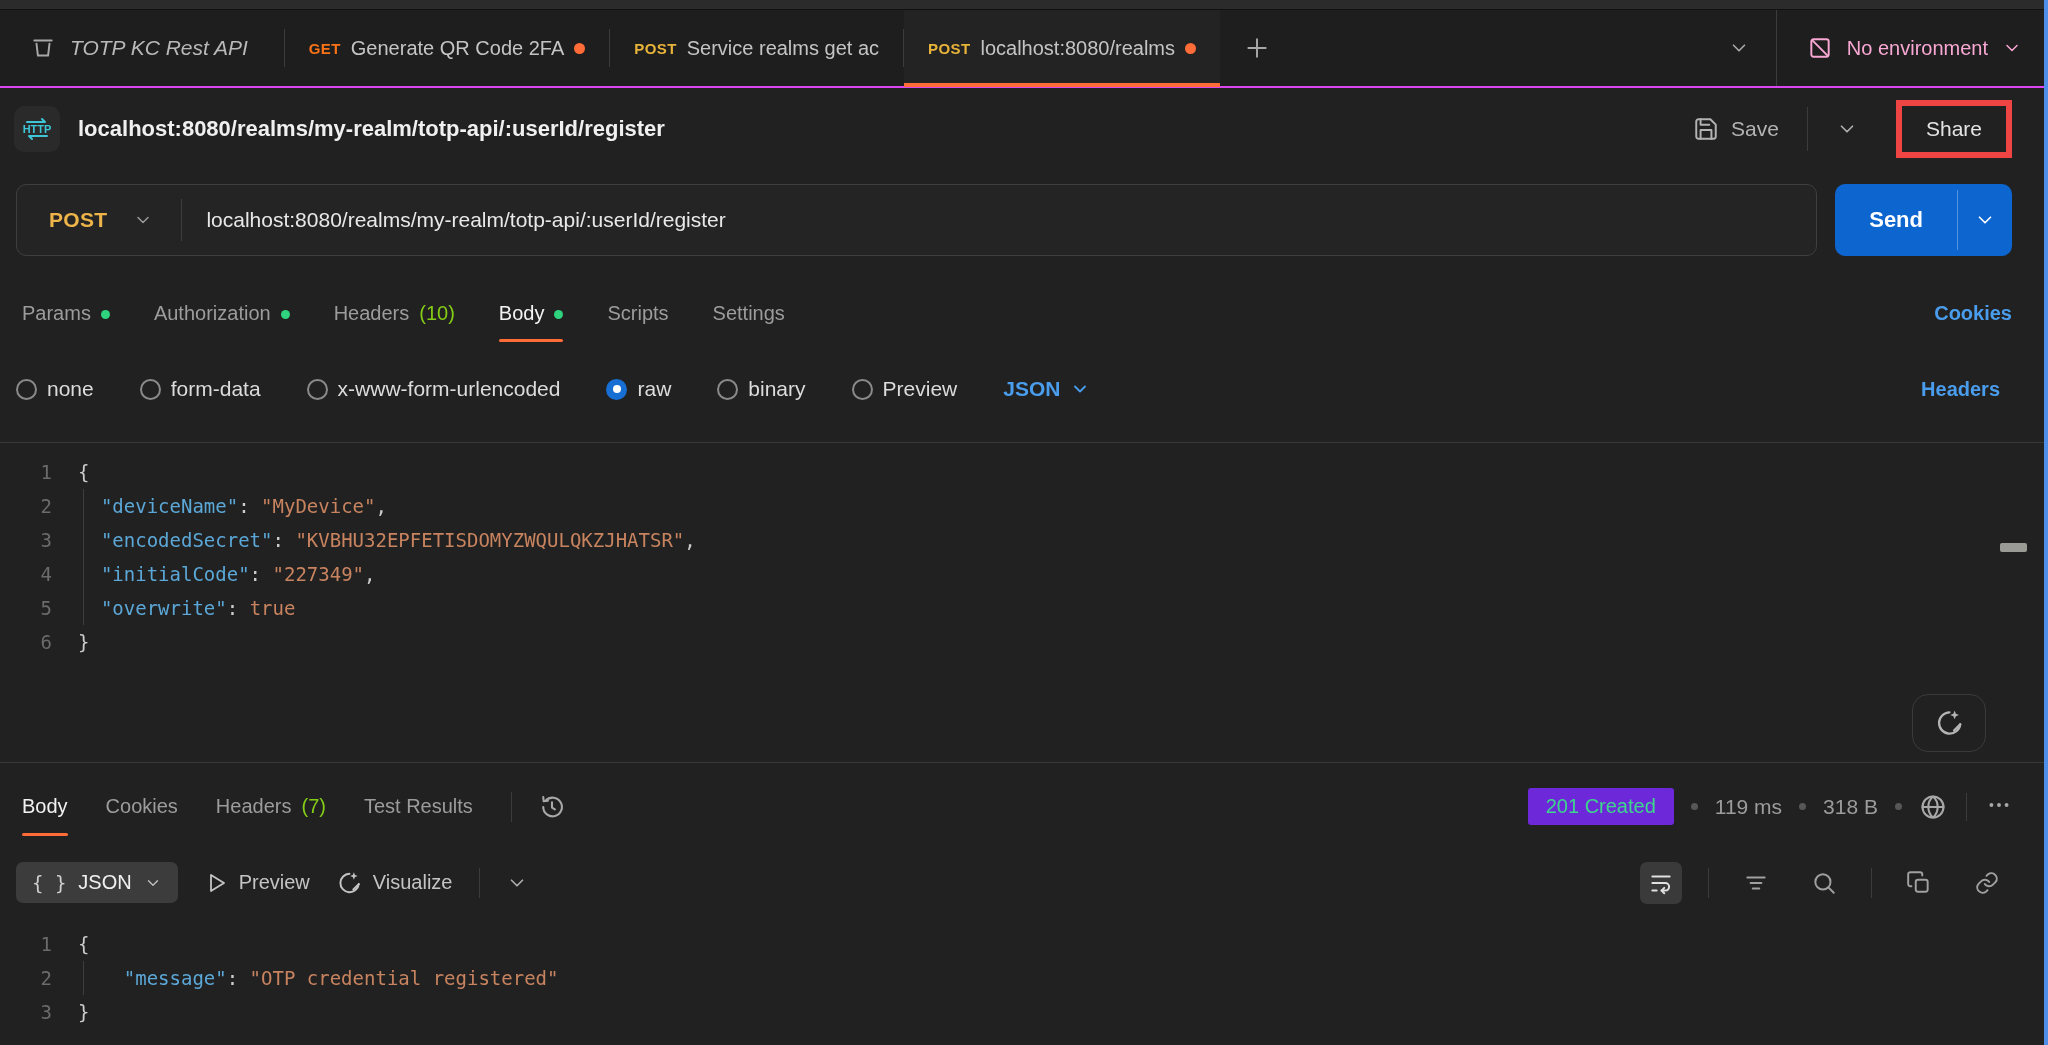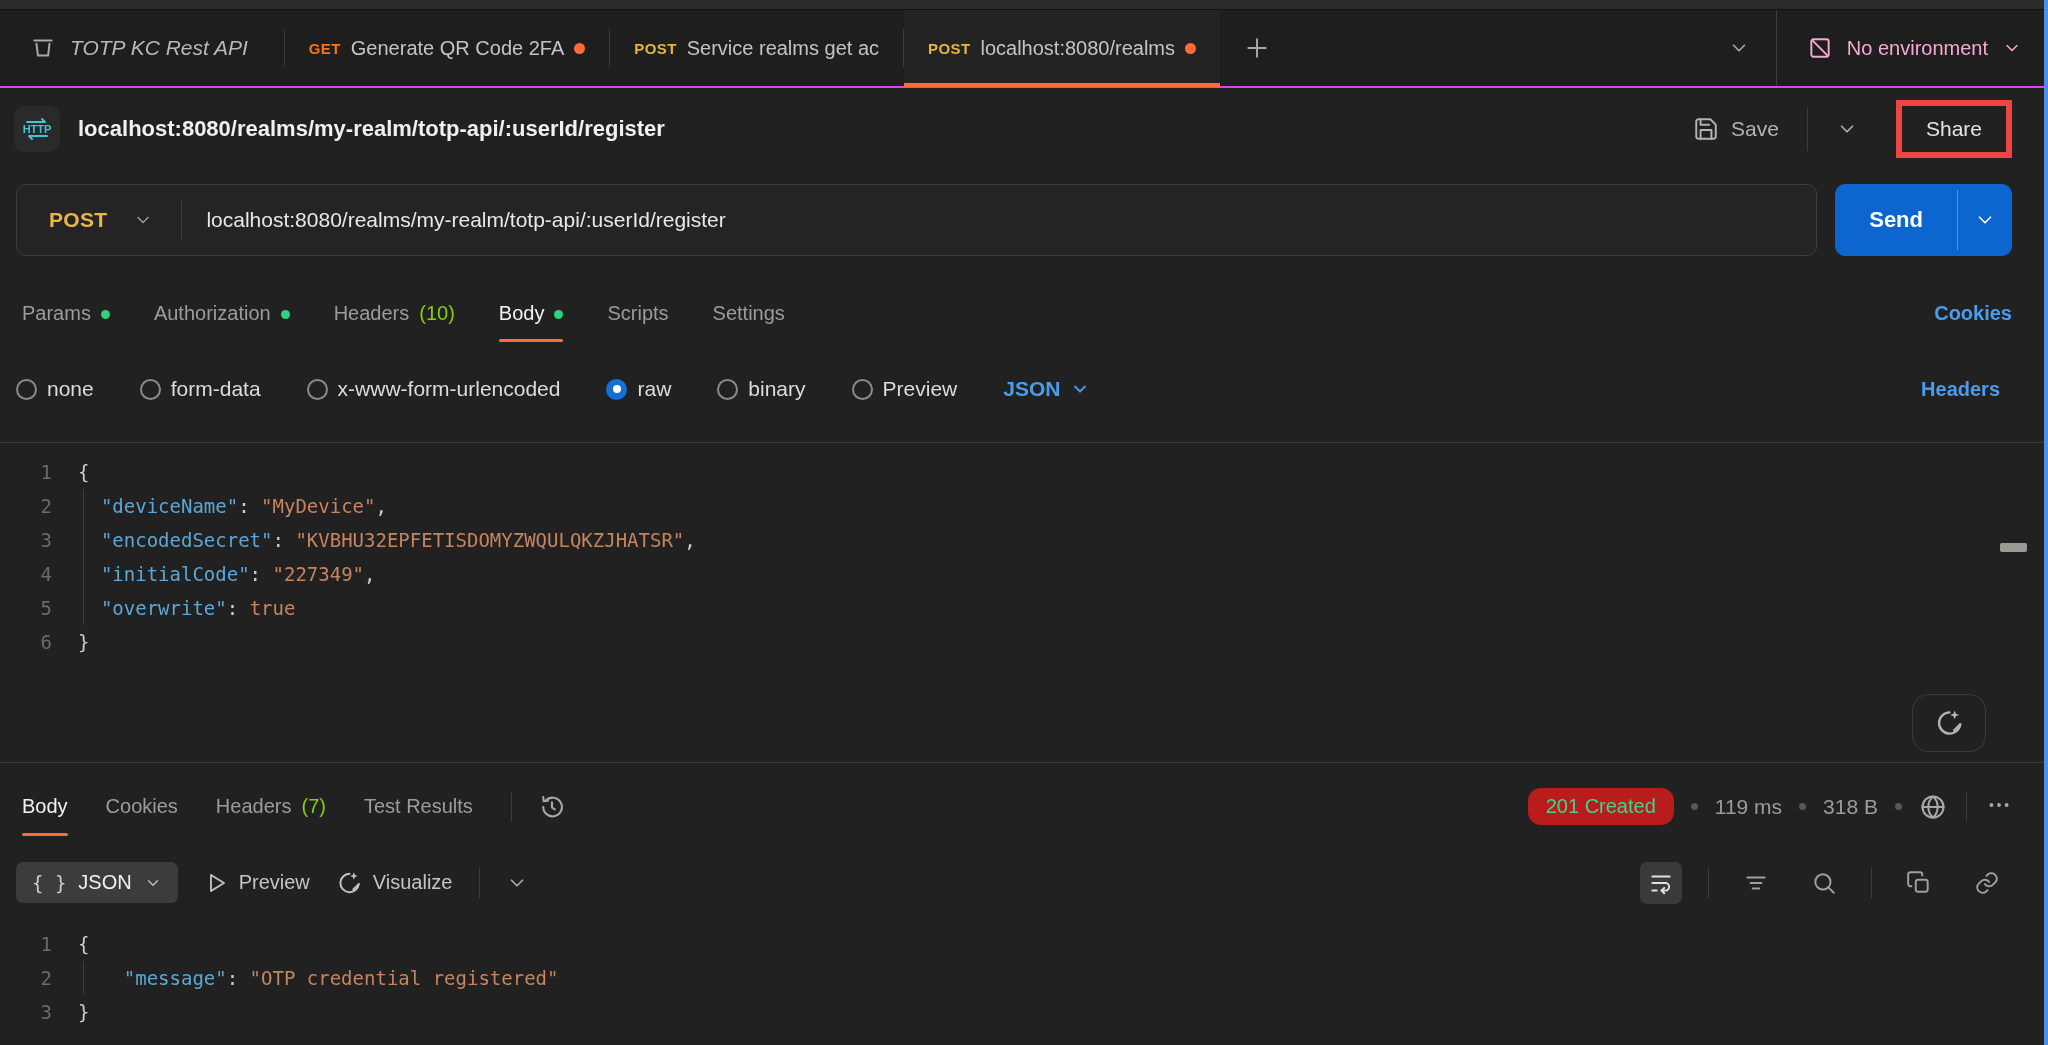--- a/index.html
+++ b/index.html
@@ -87,21 +87,21 @@
   .editor.response .indent-guide { top:46px; height:34px; }
   .postbot-btn { position:absolute; right:62px; bottom:10px; width:74px; height:58px; border:1px solid #3a3a3a; border-radius:16px; display:flex; align-items:center; justify-content:center; color:#b5b5b5; cursor:pointer; background:transparent; }
   .scroll-thumb { position:absolute; right:21px; top:100px; width:27px; height:9px; background:#9b9b95; border-radius:2px; cursor:pointer; }
 
   
   .resp-header { height:87px; display:flex; align-items:stretch; padding:0 36px 0 22px; }
   .resp-header .rtab { margin-right:38px; }
   .resp-header .vsep { height:30px; margin-right:26px; }
   .hist-btn { display:flex; align-items:center; color:#a8a8a8; cursor:pointer; }
   .resp-meta { flex:1; display:flex; align-items:center; justify-content:flex-end; gap:17px; }
-  .status-pill { background:#b91c1c; color:#3dd68c; font-size:20px; padding:7px 18px; border-radius:13px; cursor:default; }
+  .status-pill { background:#6d28d9; color:#3dd68c; font-size:20px; padding:7px 18px; border-radius:3px; cursor:default; }
   .meta-dot { width:7px; height:7px; border-radius:50%; background:#575757; }
   .meta-txt { color:#9c9c9c; font-size:21px; }
   .globe-btn, .more-btn { display:flex; align-items:center; color:#a8a8a8; cursor:pointer; }
   .resp-meta .vsep { height:28px; align-self:center; margin:0 2px; }
 
   
   .resp-toolbar { height:65px; display:flex; align-items:center; padding:0 40px 0 16px; gap:26px; }
   .fmt-btn { display:flex; align-items:center; gap:12px; background:#3c3c3c; border-radius:7px; padding:9px 16px; cursor:pointer; }
   .fmt-btn .braces { font-family:"DejaVu Sans Mono", monospace; font-size:19px; color:#cfcfcf; }
   .fmt-btn .fmt-label { font-size:20px; color:#f0f0f0; }

